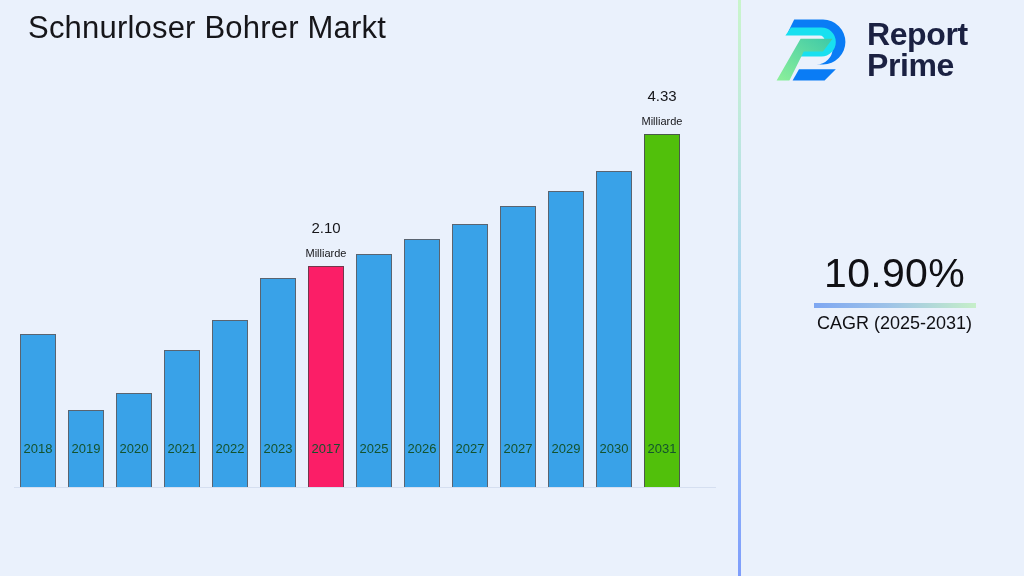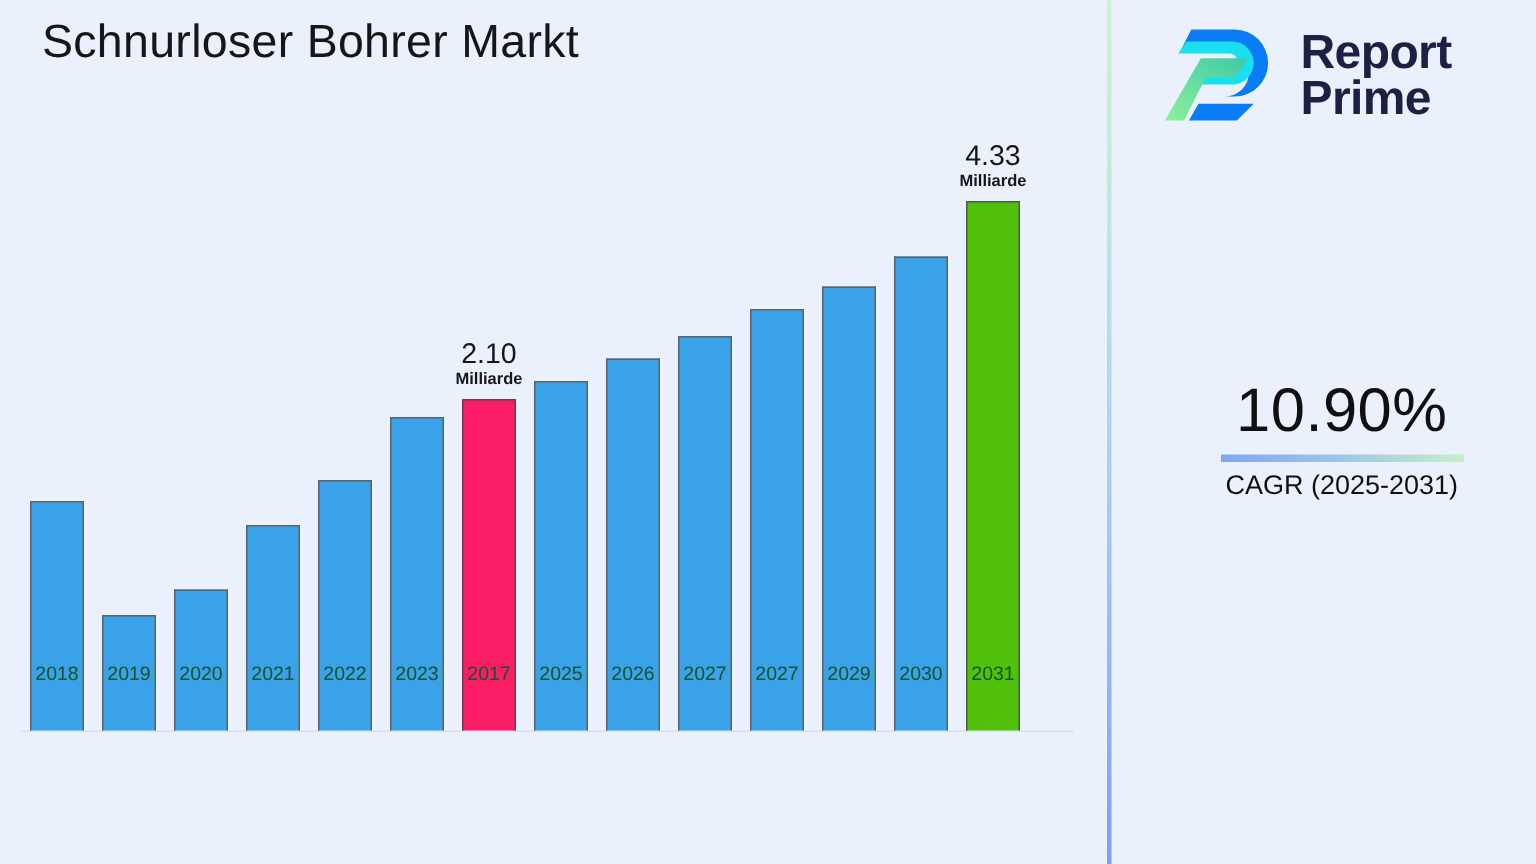--- a/index.html
+++ b/index.html
@@ -75,28 +75,28 @@
     width: 110px;
     left: 50%;
     transform: translateX(-50%);
     text-align: center;
     color: #16161a;
     line-height: 1.05;
     pointer-events: none;
   }
   .bar-label .val {
     display: block;
-    font-size: 19px;
+    font-size: 15px;
     font-weight: 400;
   }
   .bar-label .unit {
     display: block;
     font-size: 11px;
-    font-weight: 700;
-    margin-top: 2px;
+    font-weight: 400;
+    margin-top: 13px;
     text-align: center;
   }
 
   .tick {
     position: absolute;
     bottom: 31px;
     width: 60px;
     left: 50%;
     transform: translateX(-50%);
     text-align: center;

